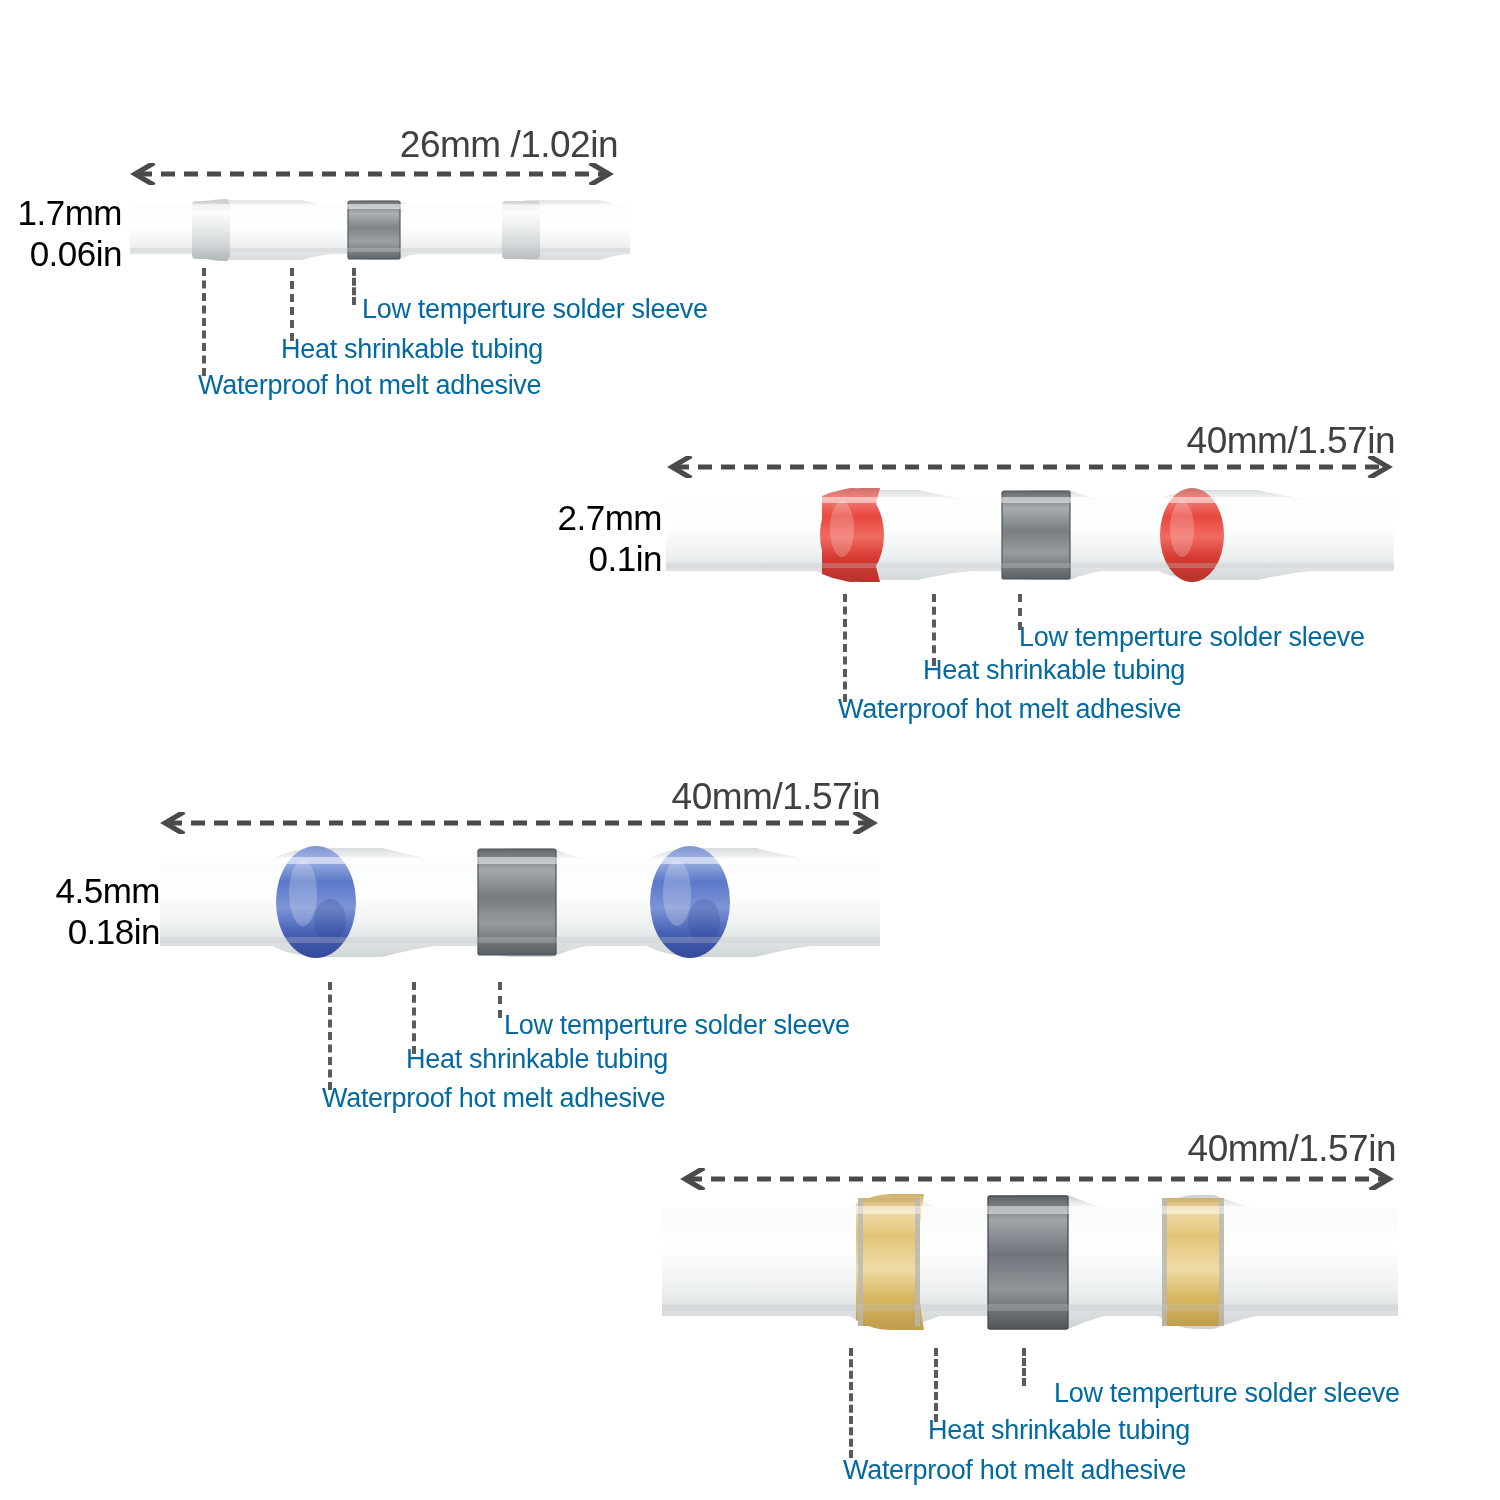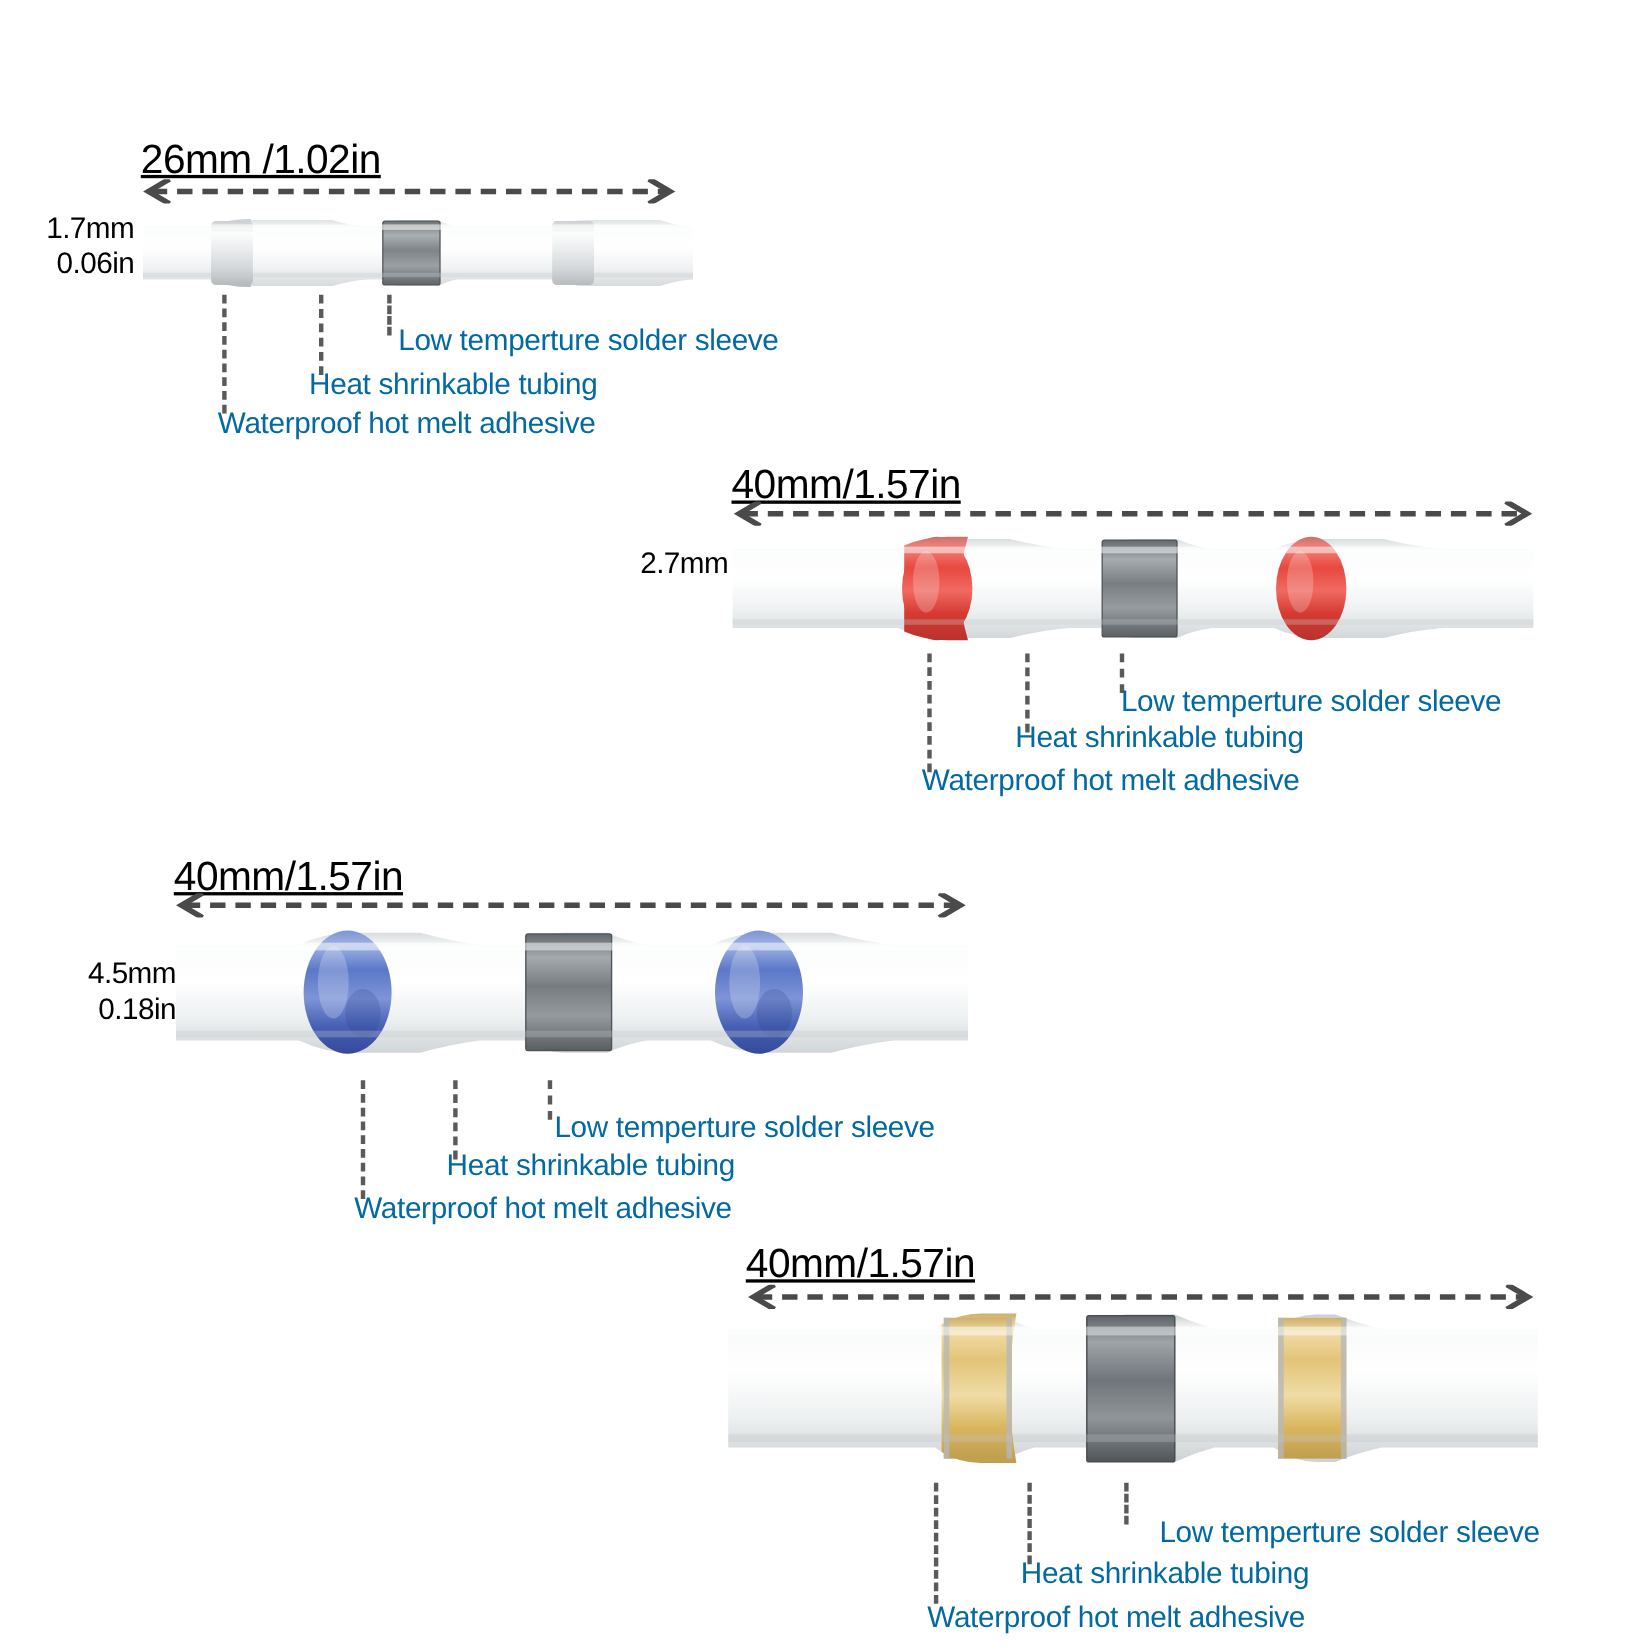--- a/index.html
+++ b/index.html
@@ -17,37 +17,36 @@
     -webkit-font-smoothing: antialiased;
   }
 
   .connector-block { position: absolute; }
 
   
   .len-label {
     position: absolute;
     font-size: 37px;
     letter-spacing: -0.5px;
-    color: #000000;
+    color: #404040;
     white-space: nowrap;
-    text-align: left;
-    text-decoration: underline;
+    text-align: right;
   }
 
   
   .dim-arrow {
     position: absolute;
     height: 22px;
   }
   .dim-arrow svg { display: block; }
 
   
   .dia-label {
     position: absolute;
-    font-size: 27px;
+    font-size: 35px;
     line-height: 1.18;
     letter-spacing: -0.5px;
     white-space: nowrap;
     text-align: right;
     color: #000;
   }
 
   
   .conn {
     position: absolute;
@@ -152,20 +151,21 @@
   <div class="dim-arrow" style="left:663px; top:456px; width:734px;">
     <svg width="734" height="22" viewBox="0 0 734 22">
       <line x1="12" y1="11" x2="722" y2="11" stroke="#4a4a4a" stroke-width="5" stroke-dasharray="14 9"></line>
       <polyline points="26,1 9,11 26,21" fill="none" stroke="#4a4a4a" stroke-width="5" stroke-linecap="square"></polyline>
       <polyline points="708,1 725,11 708,21" fill="none" stroke="#4a4a4a" stroke-width="5" stroke-linecap="square"></polyline>
     </svg>
   </div>
 
   <div class="dia-label" style="left:440px; top:497px; width:222px;">
     <div>2.7mm</div>
+    <div>0.1in</div>
   </div>
 
   <div class="conn" style="left:666px; top:487px;">
     <svg width="728" height="96" viewBox="0 0 728 96">
       <defs>
         <linearGradient id="tubeR" x1="0" y1="0" x2="0" y2="1">
           <stop offset="0%" stop-color="#d9dddf"></stop>
           <stop offset="12%" stop-color="#fbfcfc"></stop>
           <stop offset="40%" stop-color="#ffffff"></stop>
           <stop offset="72%" stop-color="#eef1f2"></stop>

